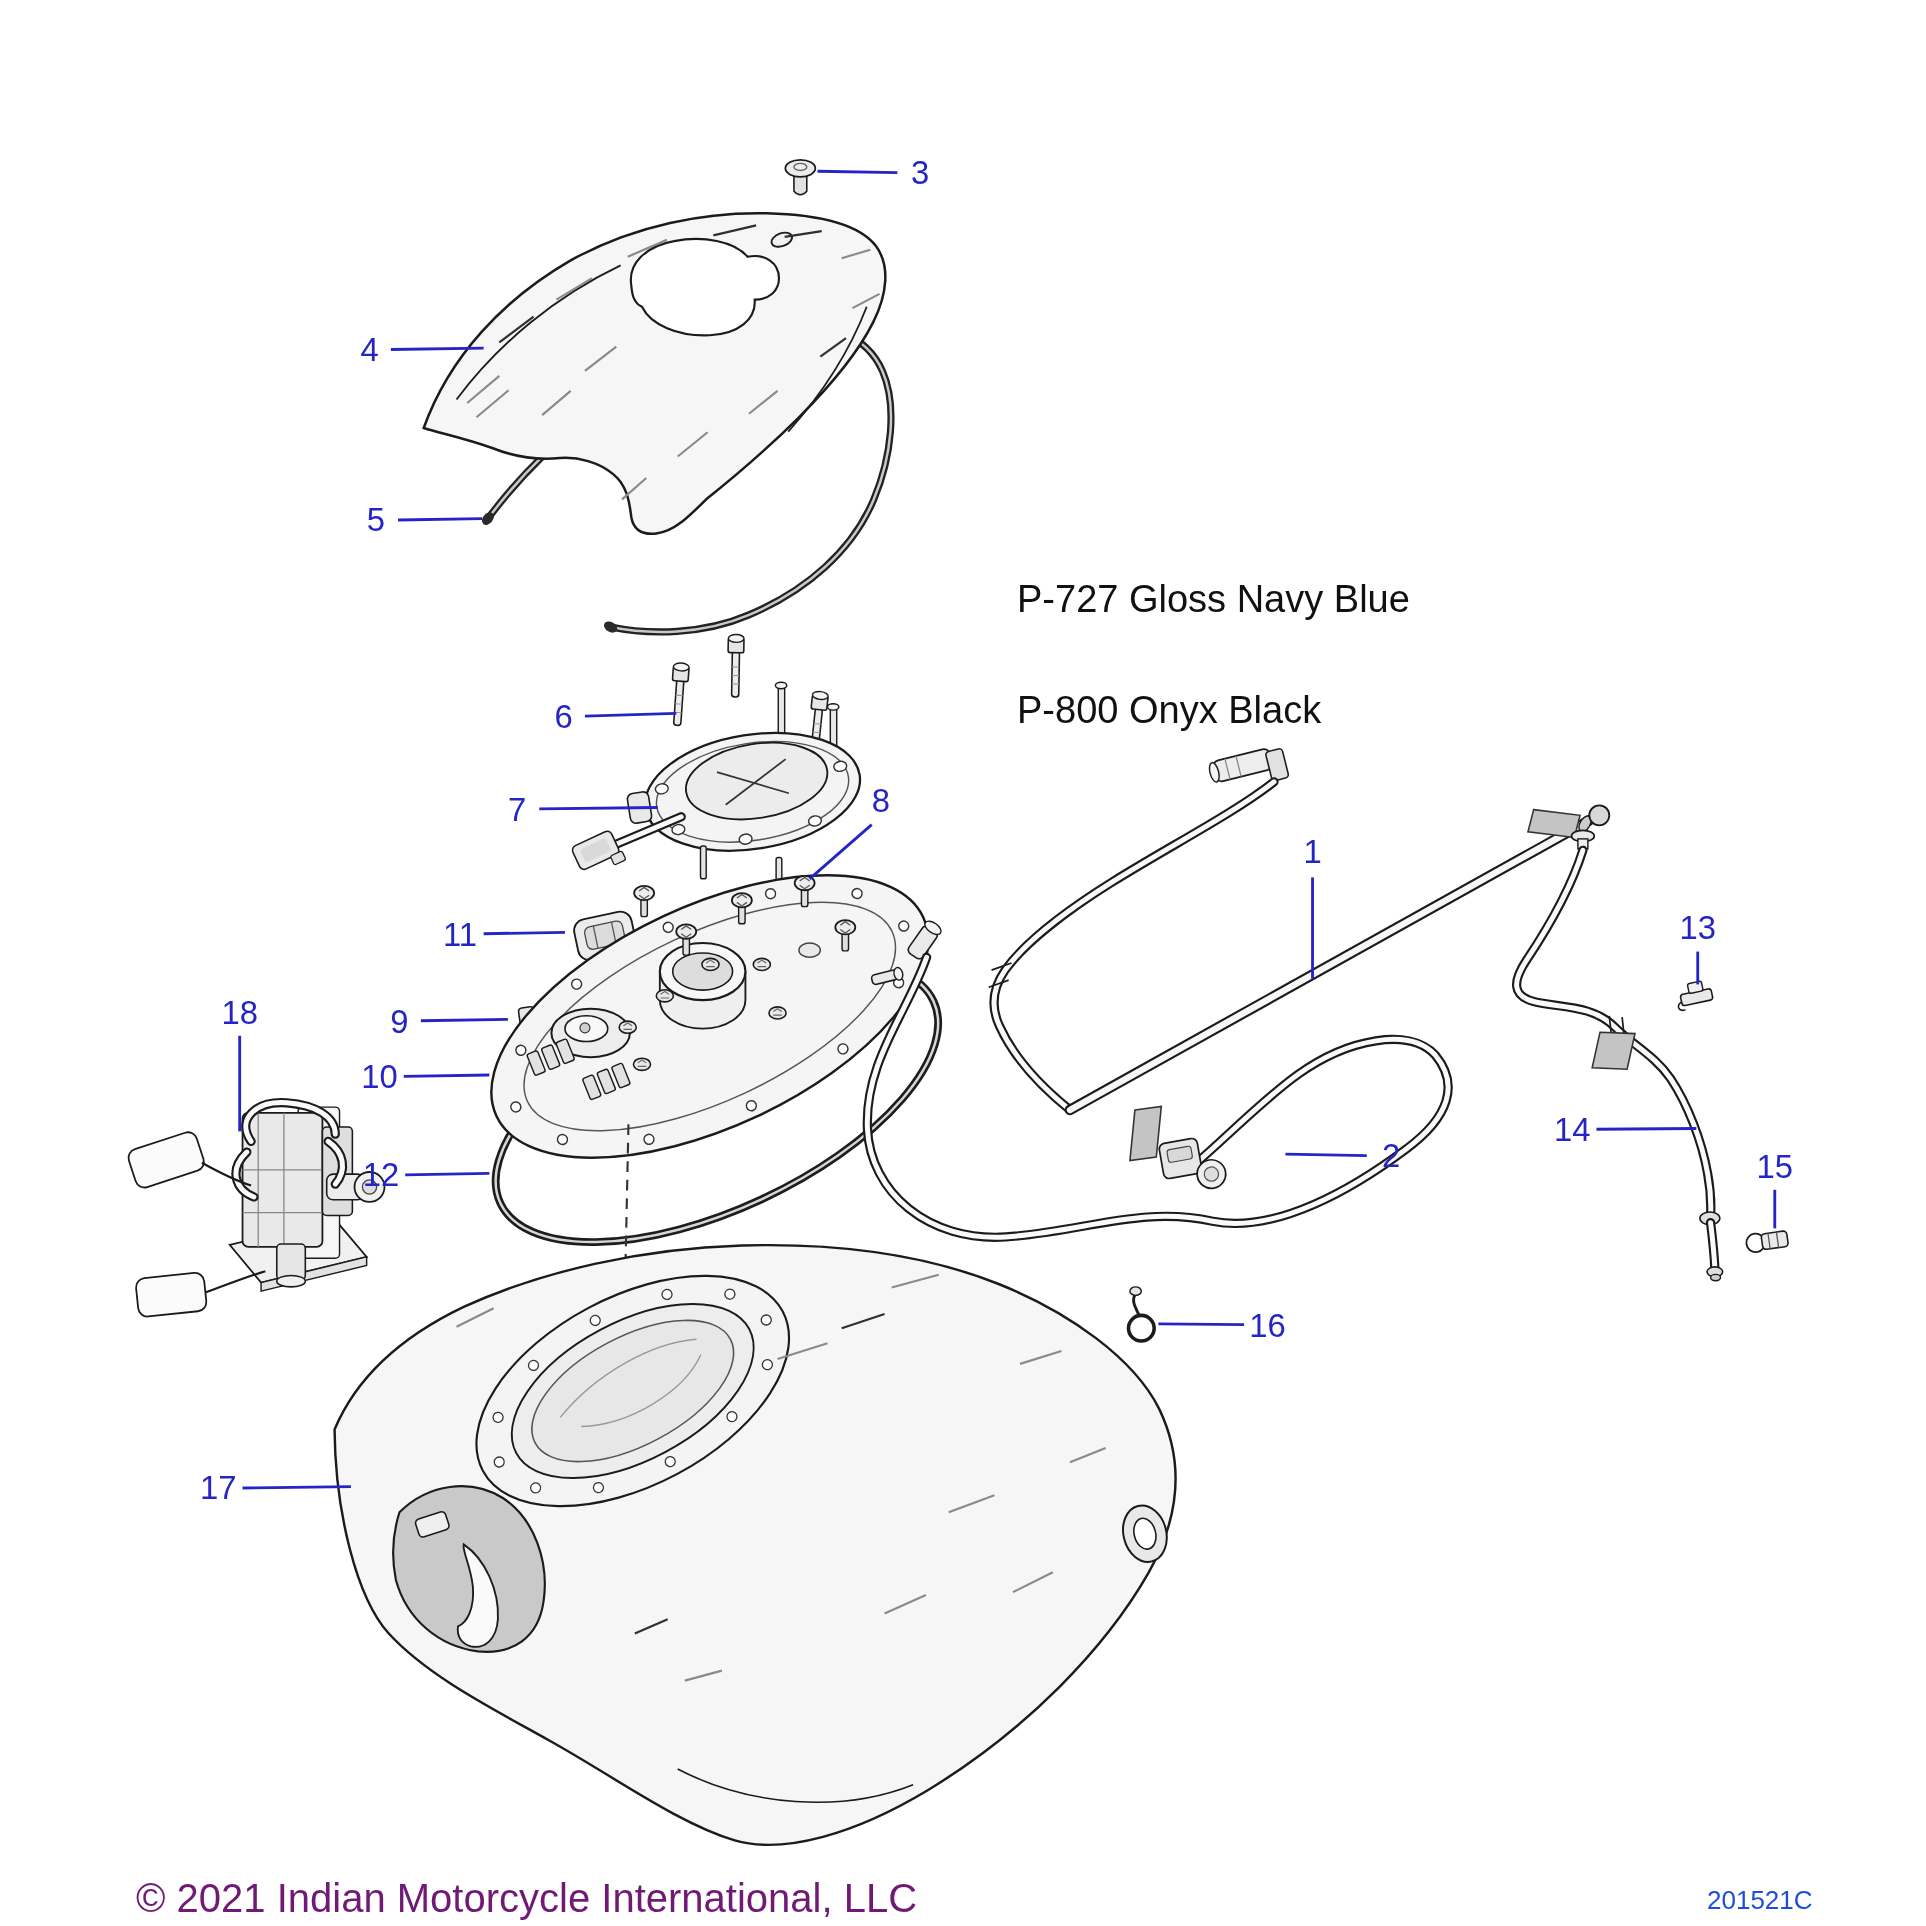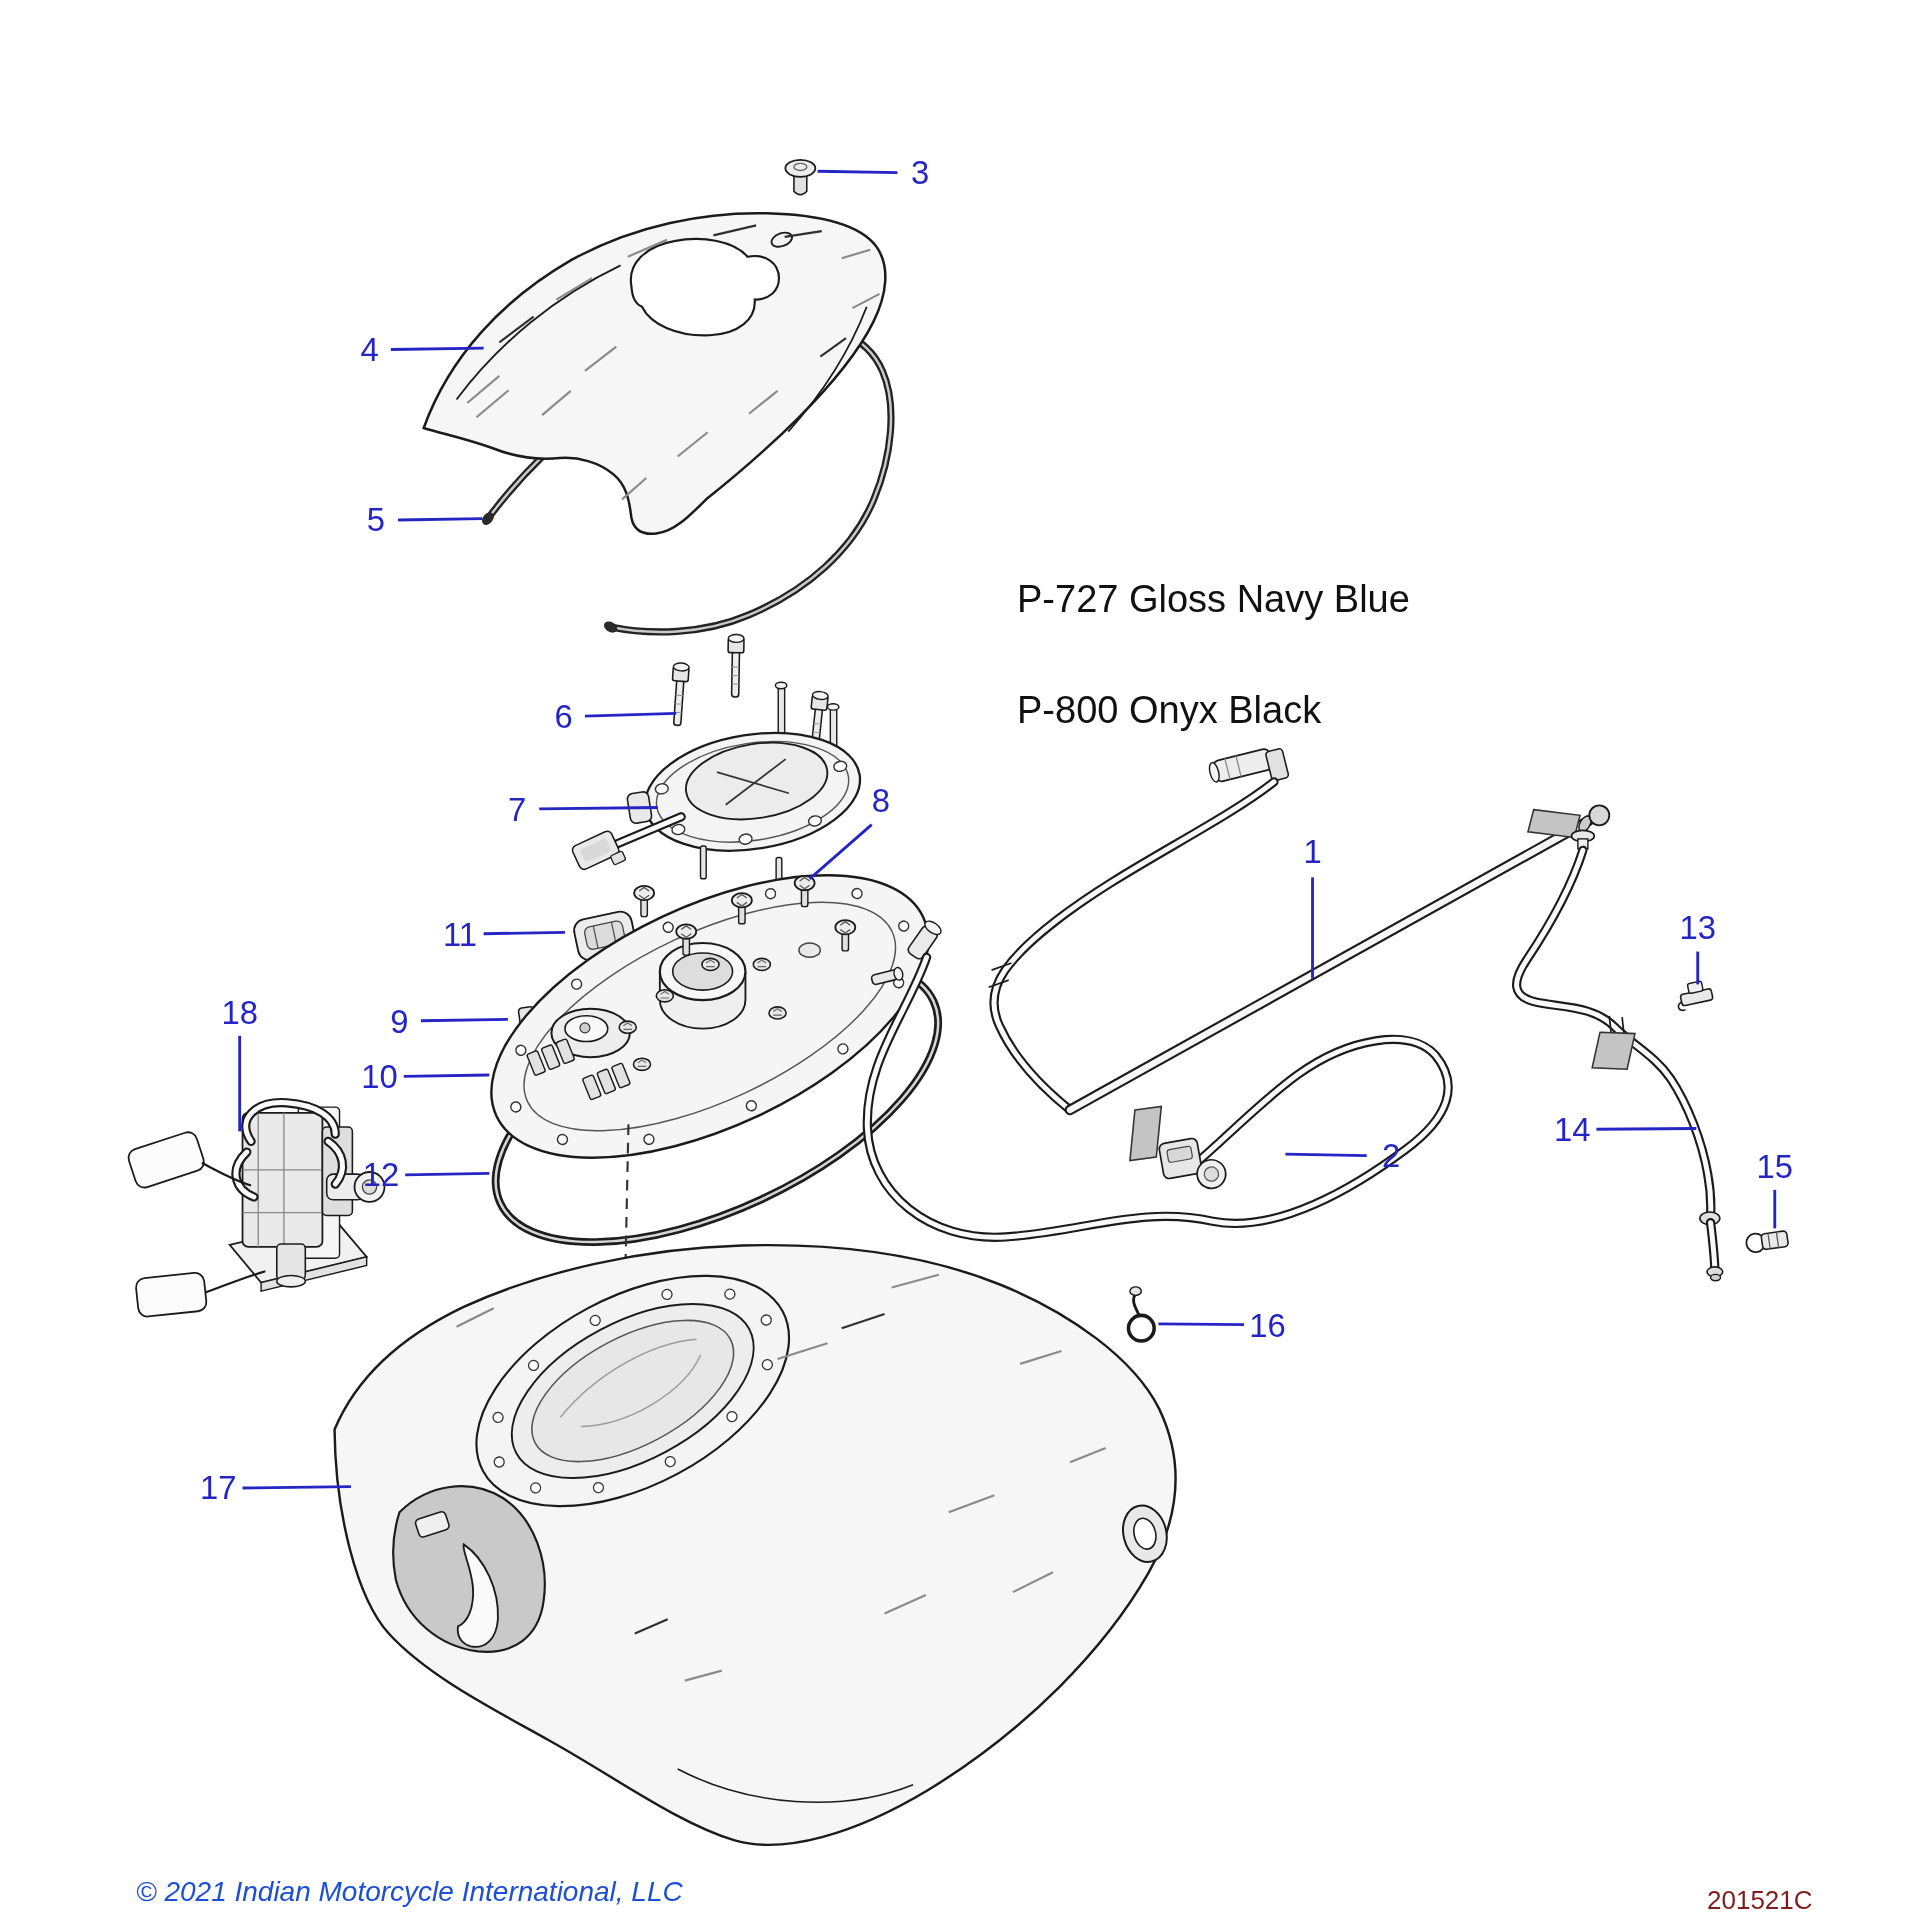--- a/index.html
+++ b/index.html
@@ -13,22 +13,22 @@
   .ti{fill:none;stroke:#fafafa;stroke-width:7;stroke-linecap:round;}
   .ro{fill:none;stroke:#1b1b1b;stroke-width:15;stroke-linecap:round;}
   .ri{fill:none;stroke:#f7f7f7;stroke-width:9;stroke-linecap:round;}
   .so{fill:none;stroke:#222;stroke-width:10;stroke-linecap:round;}
   .si{fill:none;stroke:#c9c9c9;stroke-width:3.5;stroke-linecap:round;}
   .dash{stroke:#333;stroke-width:3;fill:none;stroke-dasharray:15 11;}
   .hatch{stroke:#8a8a8a;stroke-width:3;}
   .hatchd{stroke:#2f2f2f;stroke-width:3;}
   .legend{position:absolute;left:1017px;top:544px;font-size:38px;color:#111;white-space:nowrap;}
   .legend div{height:111px;line-height:111px;}
-  .copyright{position:absolute;left:136px;top:1876px;font-size:28px;color:#1d4ed8;white-space:nowrap;font-style:italic;}
-  .diagramid{position:absolute;left:1707px;top:1885px;font-size:26px;color:#7f1d1d;}
+  .copyright{position:absolute;left:136px;top:1876px;font-size:40px;color:#701a75;white-space:nowrap;}
+  .diagramid{position:absolute;left:1707px;top:1885px;font-size:26px;color:#1d4ed8;}
 </style>
 </head>
 <body>
 
 <svg width="1926" height="1926" viewBox="0 0 2700 2700">
   <defs>
     <g id="boltF">
       <rect x="-4.5" y="6" width="9" height="27" rx="3" fill="#e0e0e0" stroke="#1b1b1b" stroke-width="2"></rect>
       <ellipse cx="0" cy="0" rx="14" ry="10" fill="#ececec" stroke="#1b1b1b" stroke-width="2.5"></ellipse>
       <path d="M-7,-3 L0,-8 L7,-3 M-7,3 L0,8 L7,3" fill="none" stroke="#555" stroke-width="1.8"></path>

